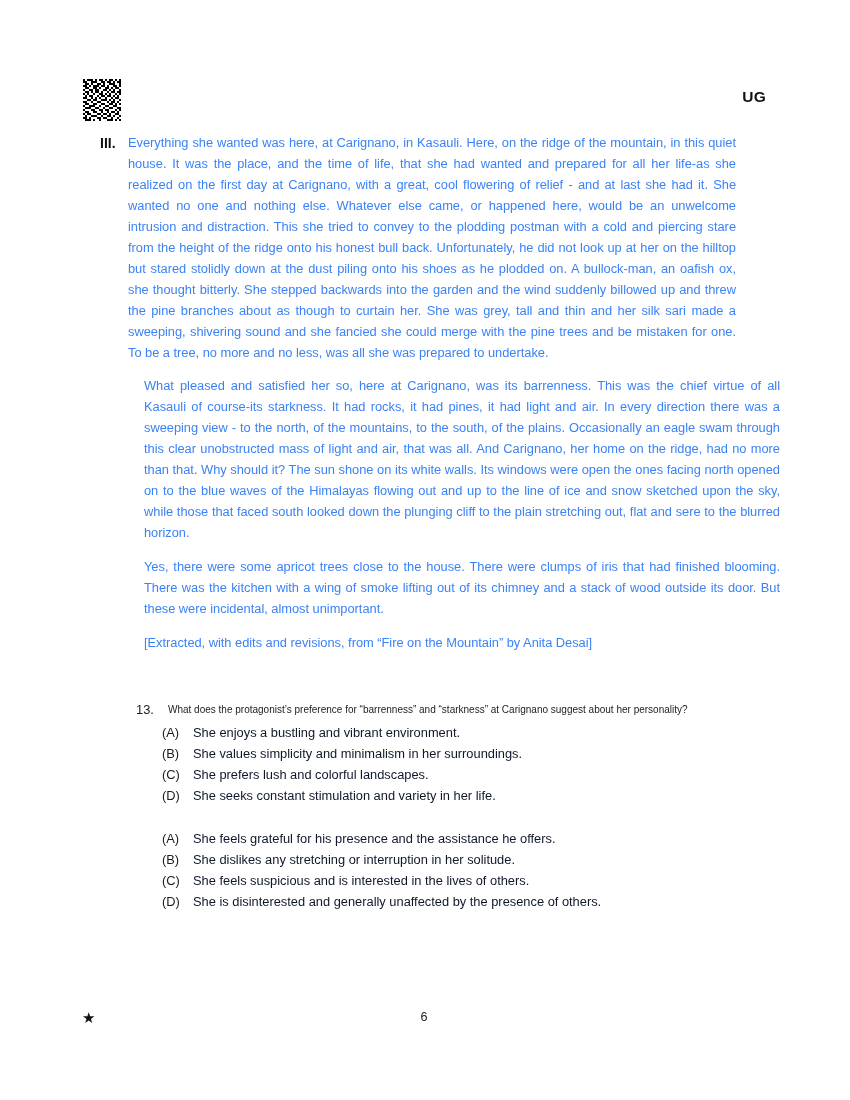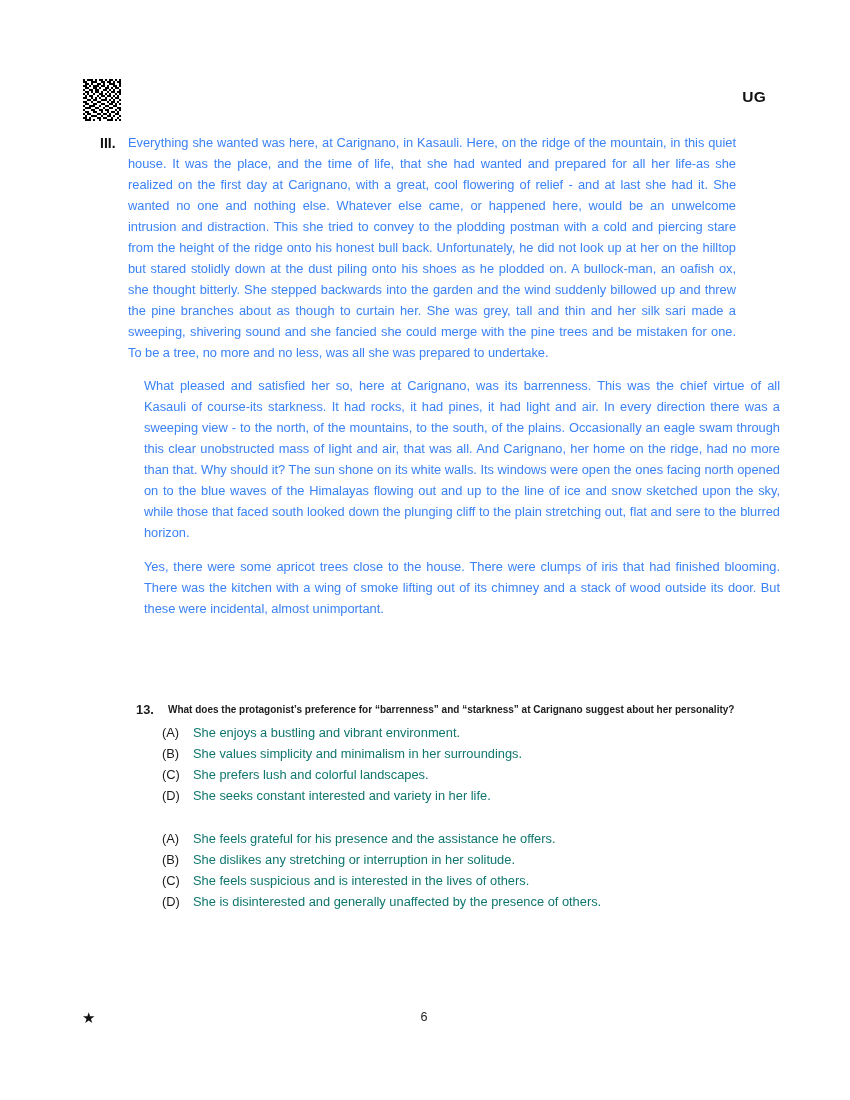--- a/index.html
+++ b/index.html
@@ -87,21 +87,20 @@
   .questions {
     position: absolute;
     top: 700px;
     left: 136px;
     width: 600px;
   }
   .question-block { margin-bottom: 22px; }
   .question-row {
     display: flex;
     align-items: center;
-    font-weight: bold;
   }
   .q-num {
     flex: 0 0 32px;
     font-size: 12.85px;
     line-height: 20.6px;
     color: #1c1c1c;
   }
   .q-text {
     flex: 1 1 auto;
     font-size: 10px;
@@ -119,21 +118,21 @@
     line-height: 21px;
   }
   .opt-letter {
     flex: 0 0 31px;
     font-size: 12.85px;
     color: #1c1c1c;
   }
   .opt-text {
     flex: 1 1 auto;
     font-size: 12.85px;
-    color: #0f766e;
+    color: #0f172a;
   }
 
   
   .footer {
     position: absolute;
     bottom: 72px;
     left: 82px;
     right: 84px;
     height: 20px;
   }
@@ -331,20 +330,21 @@
   <div class="passage">
     <div class="passage-head">
       <div class="passage-marker">III.</div>
       <div class="passage-body">
         <p class="para">Everything she wanted was here, at Carignano, in Kasauli. Here, on the ridge of the mountain, in this quiet house. It was the place, and the time of life, that she had wanted and prepared for all her life-as she realized on the first day at Carignano, with a great, cool flowering of relief - and at last she had it. She wanted no one and nothing else. Whatever else came, or happened here, would be an unwelcome intrusion and distraction. This she tried to convey to the plodding postman with a cold and piercing stare from the height of the ridge onto his honest bull back. Unfortunately, he did not look up at her on the hilltop but stared stolidly down at the dust piling onto his shoes as he plodded on. A bullock-man, an oafish ox, she thought bitterly. She stepped backwards into the garden and the wind suddenly billowed up and threw the pine branches about as though to curtain her. She was grey, tall and thin and her silk sari made a sweeping, shivering sound and she fancied she could merge with the pine trees and be mistaken for one. To be a tree, no more and no less, was all she was prepared to undertake.</p>
       </div>
     </div>
     <div class="passage-rest">
       <p class="para">What pleased and satisfied her so, here at Carignano, was its barrenness. This was the chief virtue of all Kasauli of course-its starkness. It had rocks, it had pines, it had light and air. In every direction there was a sweeping view - to the north, of the mountains, to the south, of the plains. Occasionally an eagle swam through this clear unobstructed mass of light and air, that was all. And Carignano, her home on the ridge, had no more than that. Why should it? The sun shone on its white walls. Its windows were open the ones facing north opened on to the blue waves of the Himalayas flowing out and up to the line of ice and snow sketched upon the sky, while those that faced south looked down the plunging cliff to the plain stretching out, flat and sere to the blurred horizon.</p>
       <p class="para">Yes, there were some apricot trees close to the house. There were clumps of iris that had finished blooming. There was the kitchen with a wing of smoke lifting out of its chimney and a stack of wood outside its door. But these were incidental, almost unimportant.</p>
+      <p class="para no-justify last">[Extracted, with edits and revisions, from “Fire on the Mountain” by Anita Desai]</p>
     </div>
   </div>
 
   <div class="questions">
 
     <div class="question-block">
       <div class="question-row">
         <div class="q-num">13.</div>
         <div class="q-text">What does the protagonist’s preference for “barrenness” and “starkness” at Carignano suggest about her personality?</div>
       </div>
@@ -356,21 +356,21 @@
         <div class="option-row">
           <div class="opt-letter">(B)</div>
           <div class="opt-text">She values simplicity and minimalism in her surroundings.</div>
         </div>
         <div class="option-row">
           <div class="opt-letter">(C)</div>
           <div class="opt-text">She prefers lush and colorful landscapes.</div>
         </div>
         <div class="option-row">
           <div class="opt-letter">(D)</div>
-          <div class="opt-text">She seeks constant interested and variety in her life.</div>
+          <div class="opt-text">She seeks constant stimulation and variety in her life.</div>
         </div>
       </div>
     </div>
 
     <div class="question-block">
       <div class="options">
         <div class="option-row">
           <div class="opt-letter">(A)</div>
           <div class="opt-text">She feels grateful for his presence and the assistance he offers.</div>
         </div>

